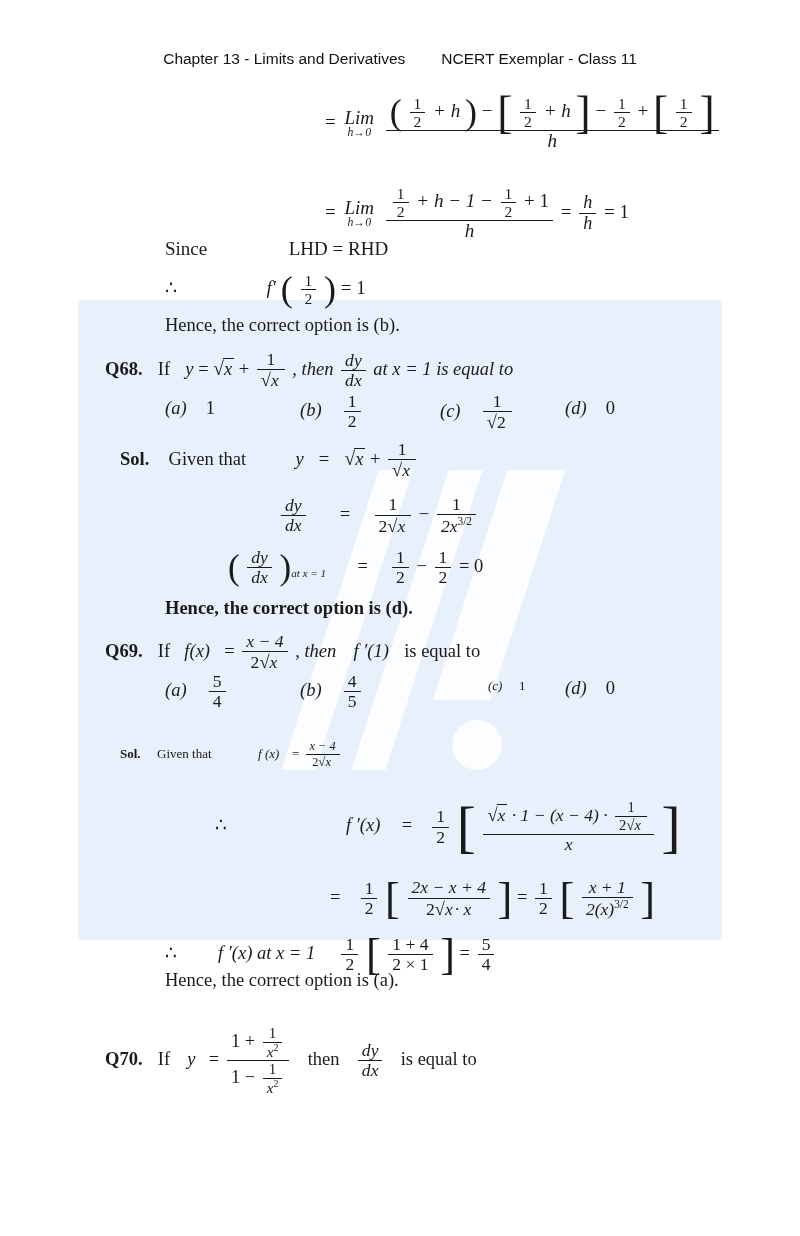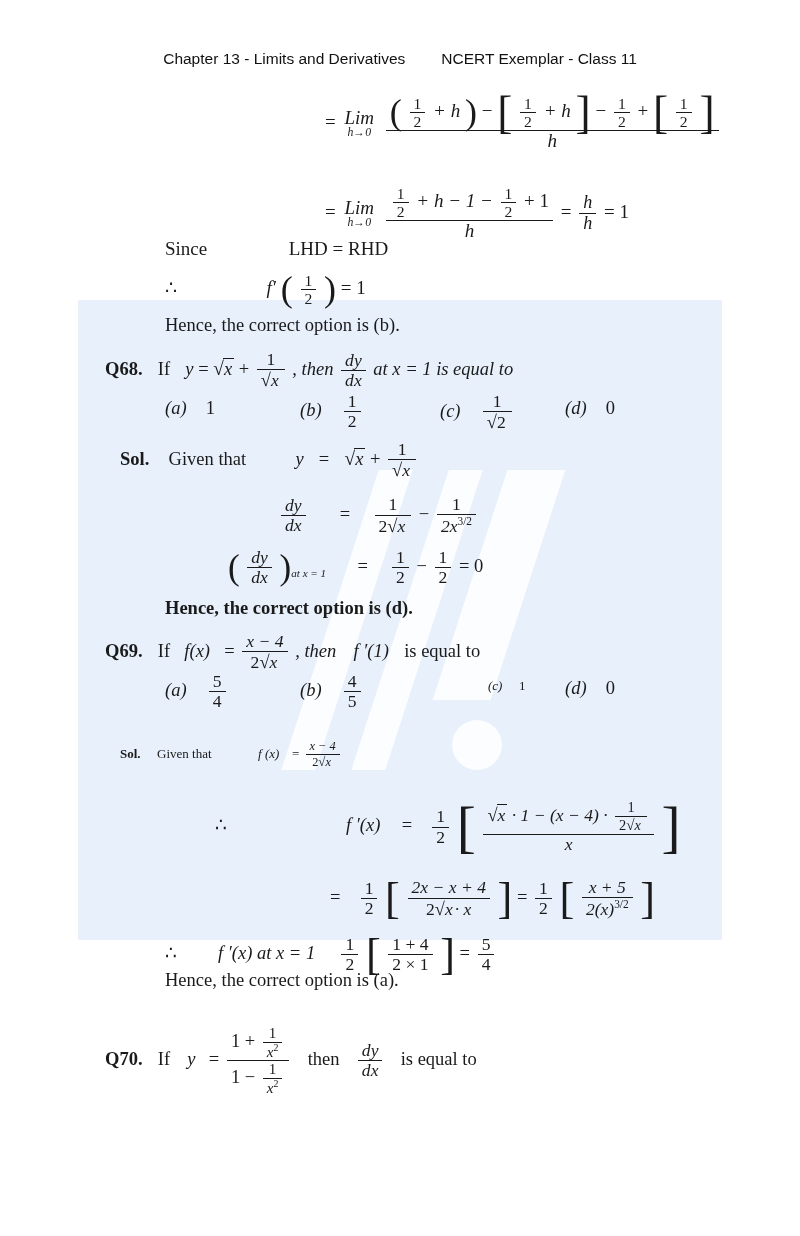--- a/index.html
+++ b/index.html
@@ -425,21 +425,21 @@
         <span class="den"><span>2</span><span class="sqrt"><span class="rad">√</span><span class="arg ital">x</span></span><span class="ital">· x</span></span>
       </span>
       <span class="brack-big">]</span>
       <span>=</span>
       <span class="frac">
         <span class="num">1</span>
         <span class="den">2</span>
       </span>
       <span class="brack-big">[</span>
       <span class="frac">
-        <span class="num ital">x + 5</span>
+        <span class="num ital">x + 1</span>
         <span class="den"><span class="ital">2(x)</span><sup class="s">3/2</sup></span>
       </span>
       <span class="brack-big">]</span>
     </div>
 
     <div class="line" style="left:165px; top:935px; font-size:18.5px;">
       <span>∴</span>
       <span style="display:inline-block;width:32px;"></span>
       <span class="ital">f ′(x) at x = 1</span>
       <span style="display:inline-block;width:14px;"></span>

